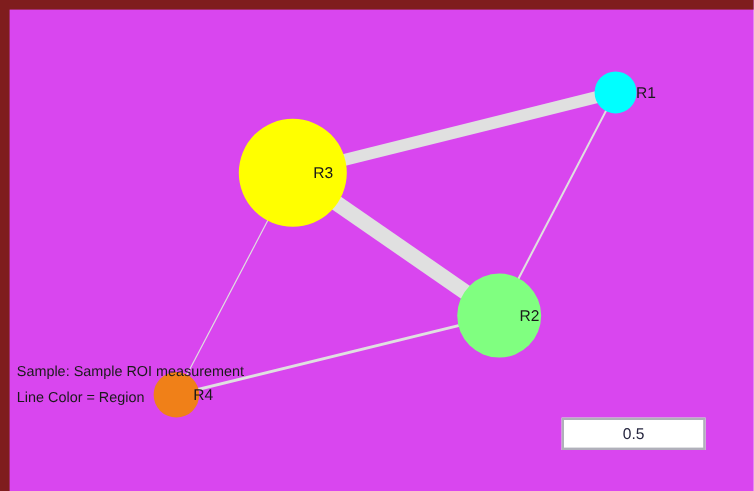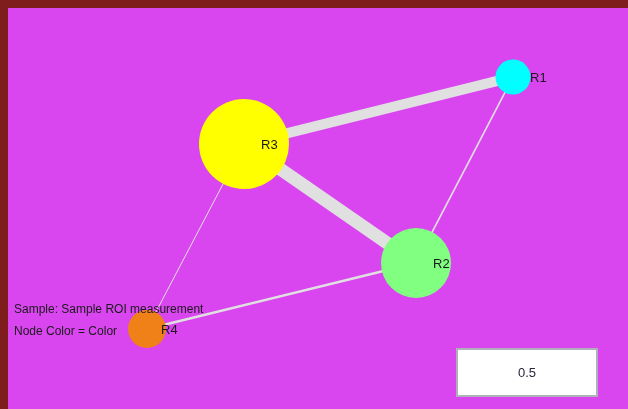--- a/index.html
+++ b/index.html
@@ -31,31 +31,31 @@
     font-size: 12px;
     line-height: 22.2px;
     color: #1a1a1a;
     white-space: nowrap;
     z-index: 3;
     letter-spacing: 0px;
   }
   .legend-line { height: 22.2px; }
   .threshold-input {
     position: absolute;
-    left: 448px;
+    left: 460px;
     top: 340px;
     width: 108px;
     height: 15px;
     border: 2px solid #b0b0ba;
     background: #ffffff;
     text-align: center;
     font-family: "Liberation Sans", "DejaVu Sans", sans-serif;
     font-size: 13px;
     color: #26263f;
-    padding: 15px;
+    padding: 4px;
     z-index: 4;
     outline: none;
   }
 </style>
 </head>
 <body>
 
 <div class="frame">
 
   <svg class="graph-svg" viewBox="0 0 624 405" xmlns="http://www.w3.org/2000/svg">
@@ -69,18 +69,18 @@
       <circle cx="236" cy="136" r="45" fill="#ffff00"></circle>
       <circle cx="139" cy="321" r="19" fill="#f08018"></circle>
       <text x="522" y="69" fill="#1a1a1a" font-size="13" font-family="&quot;Liberation Sans&quot;, &quot;DejaVu Sans&quot;, sans-serif" dominant-baseline="central">R1</text>
       <text x="425" y="255" fill="#1a1a1a" font-size="13" font-family="&quot;Liberation Sans&quot;, &quot;DejaVu Sans&quot;, sans-serif" dominant-baseline="central">R2</text>
       <text x="253" y="136" fill="#1a1a1a" font-size="13" font-family="&quot;Liberation Sans&quot;, &quot;DejaVu Sans&quot;, sans-serif" dominant-baseline="central">R3</text>
       <text x="153" y="321" fill="#1a1a1a" font-size="13" font-family="&quot;Liberation Sans&quot;, &quot;DejaVu Sans&quot;, sans-serif" dominant-baseline="central">R4</text>
     </svg>
 
   <div class="legend">
     <div class="legend-line">Sample: Sample ROI measurement</div>
-    <div class="legend-line">Node Color = Color</div>
+    <div class="legend-line">Line Color = Region</div>
   </div>
 
   <input class="threshold-input" type="text" value="0.5" style="">
 
 </div>
 
 </body></html>

